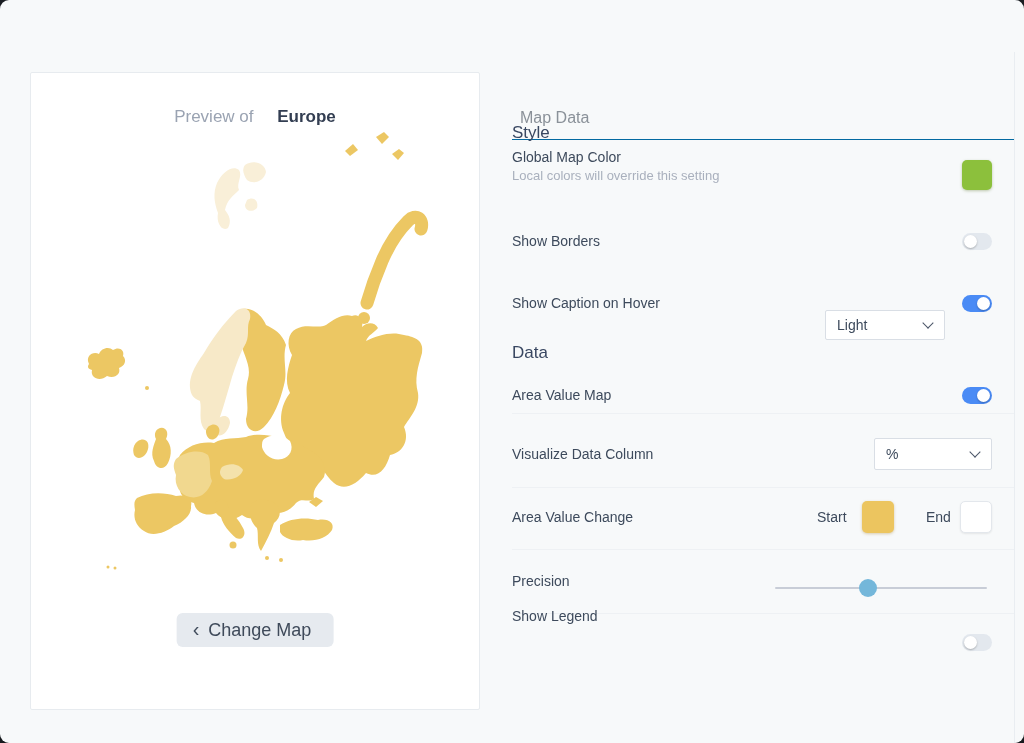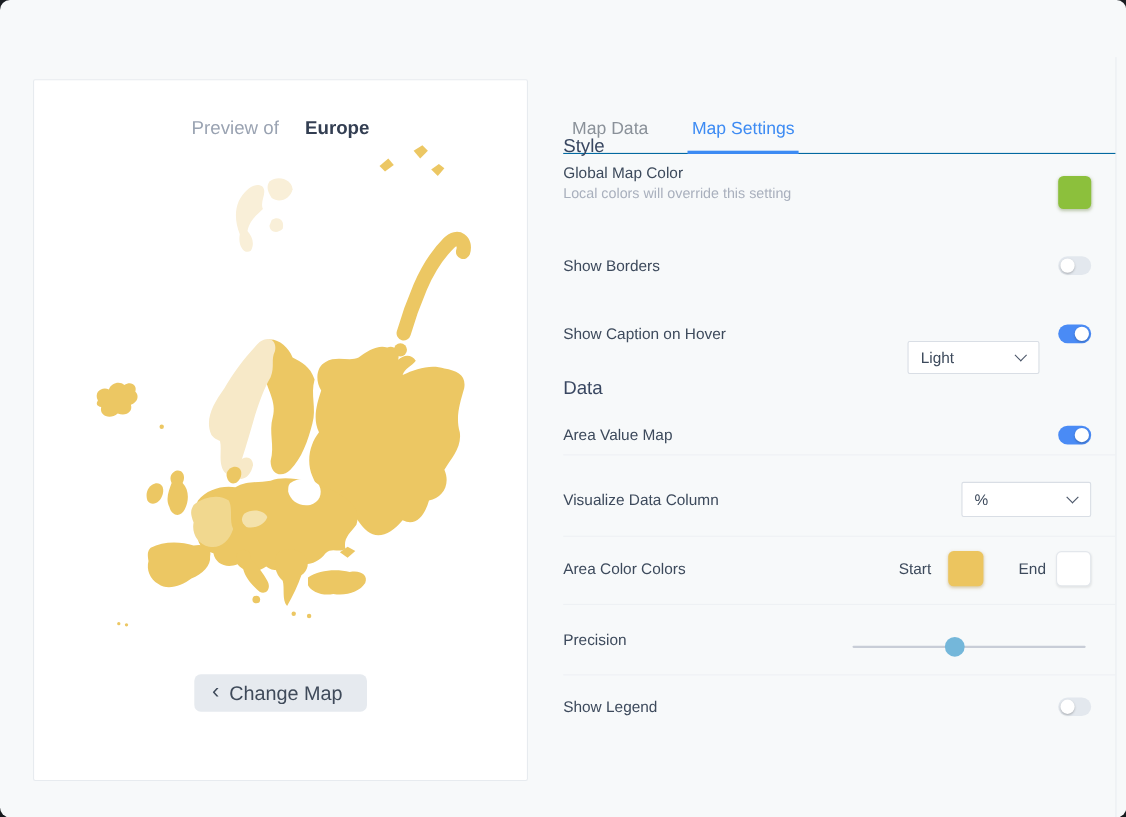--- a/index.html
+++ b/index.html
@@ -146,21 +146,20 @@
       <span class="chev">‹</span>
       <span class="lbl">Change Map</span>
     </button>
   </div>
 
   <div class="vline"></div>
   <div class="rpanel">
 
     <div class="tabs">
       <div class="tab inactive">Map Data</div>
-      <div class="tab active">Map Settings</div>
     </div>
 
     <div class="sect-heading" style="top:71px;">Style</div>
 
     <div class="row-label" style="top:97px;">Global Map Color</div>
     <div class="sub-label" style="top:116px;">Local colors will override this setting</div>
     <div class="swatch swatch-green"></div>
 
     <div class="row-label" style="top:181px;">Show Borders</div>
     <div class="toggle off" style="top:181px;">
@@ -186,33 +185,33 @@
     <div class="divider" style="top:361px;"></div>
 
     <div class="row-label" style="top:394px;">Visualize Data Column</div>
     <div class="select select-column">
       <span class="val">%</span>
       <span class="chevdn"></span>
     </div>
 
     <div class="divider" style="top:435px;"></div>
 
-    <div class="row-label" style="top:457px;">Area Color Colors</div>
+    <div class="row-label" style="top:457px;">Area Value Change</div>
     <div class="mini-label" style="left:305px; top:457px;">Start</div>
     <div class="swatch swatch-start"></div>
     <div class="mini-label" style="left:414px; top:457px;">End</div>
     <div class="swatch swatch-end"></div>
 
     <div class="divider" style="top:497px;"></div>
 
     <div class="row-label" style="top:521px;">Precision</div>
     <div class="slider-track"></div>
     <div class="slider-thumb"></div>
 
     <div class="divider" style="top:561px;"></div>
 
-    <div class="row-label" style="top:582px;">Show Legend</div>
+    <div class="row-label" style="top:556px;">Show Legend</div>
     <div class="toggle off" style="top:582px;">
         <div class="knob"></div>
       </div>
 
   </div>
 </div>
 
 </body></html>

